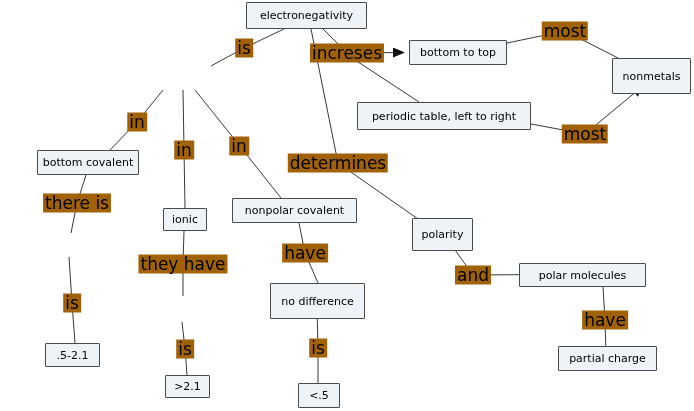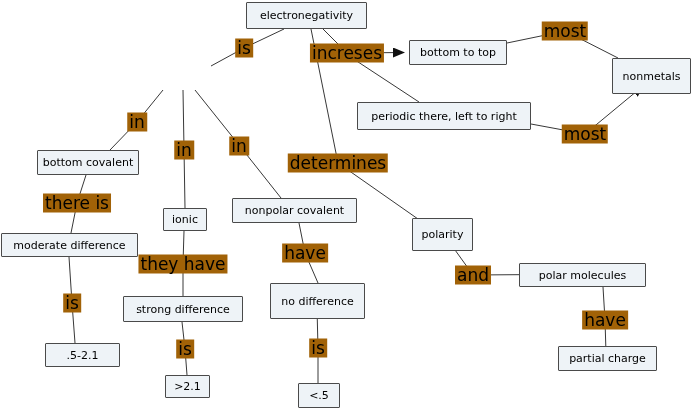--- a/index.html
+++ b/index.html
@@ -97,41 +97,35 @@
   <div class="node" style="left:246px;top:2px;width:121px;height:27px">
       <span>electronegativity</span>
     </div>
   <div class="node" style="left:409px;top:40px;width:98px;height:25px">
       <span>bottom to top</span>
     </div>
   <div class="node" style="left:612px;top:58px;width:79px;height:36px">
       <span>nonmetals</span>
     </div>
   <div class="node" style="left:357px;top:102px;width:174px;height:28px">
-      <span>periodic there, left to right</span>
+      <span>periodic table, left to right</span>
     </div>
   <div class="node" style="left:37px;top:150px;width:102px;height:25px">
       <span>bottom covalent</span>
     </div>
   <div class="node" style="left:163px;top:208px;width:44px;height:23px">
       <span>ionic</span>
     </div>
   <div class="node" style="left:232px;top:198px;width:125px;height:25px">
       <span>nonpolar covalent</span>
     </div>
-  <div class="node" style="left:1px;top:233px;width:137px;height:24px">
-      <span>moderate difference</span>
-    </div>
-  <div class="node" style="left:123px;top:296px;width:120px;height:26px">
-      <span>strong difference</span>
-    </div>
   <div class="node" style="left:270px;top:283px;width:95px;height:36px">
       <span>no difference</span>
     </div>
-  <div class="node" style="left:45px;top:343px;width:75px;height:24px">
+  <div class="node" style="left:45px;top:343px;width:55px;height:24px">
       <span>.5-2.1</span>
     </div>
   <div class="node" style="left:165px;top:375px;width:45px;height:23px">
       <span>&gt;2.1</span>
     </div>
   <div class="node" style="left:298px;top:383px;width:42px;height:25px">
       <span>&lt;.5</span>
     </div>
   <div class="node" style="left:412px;top:218px;width:61px;height:33px">
       <span>polarity</span>

